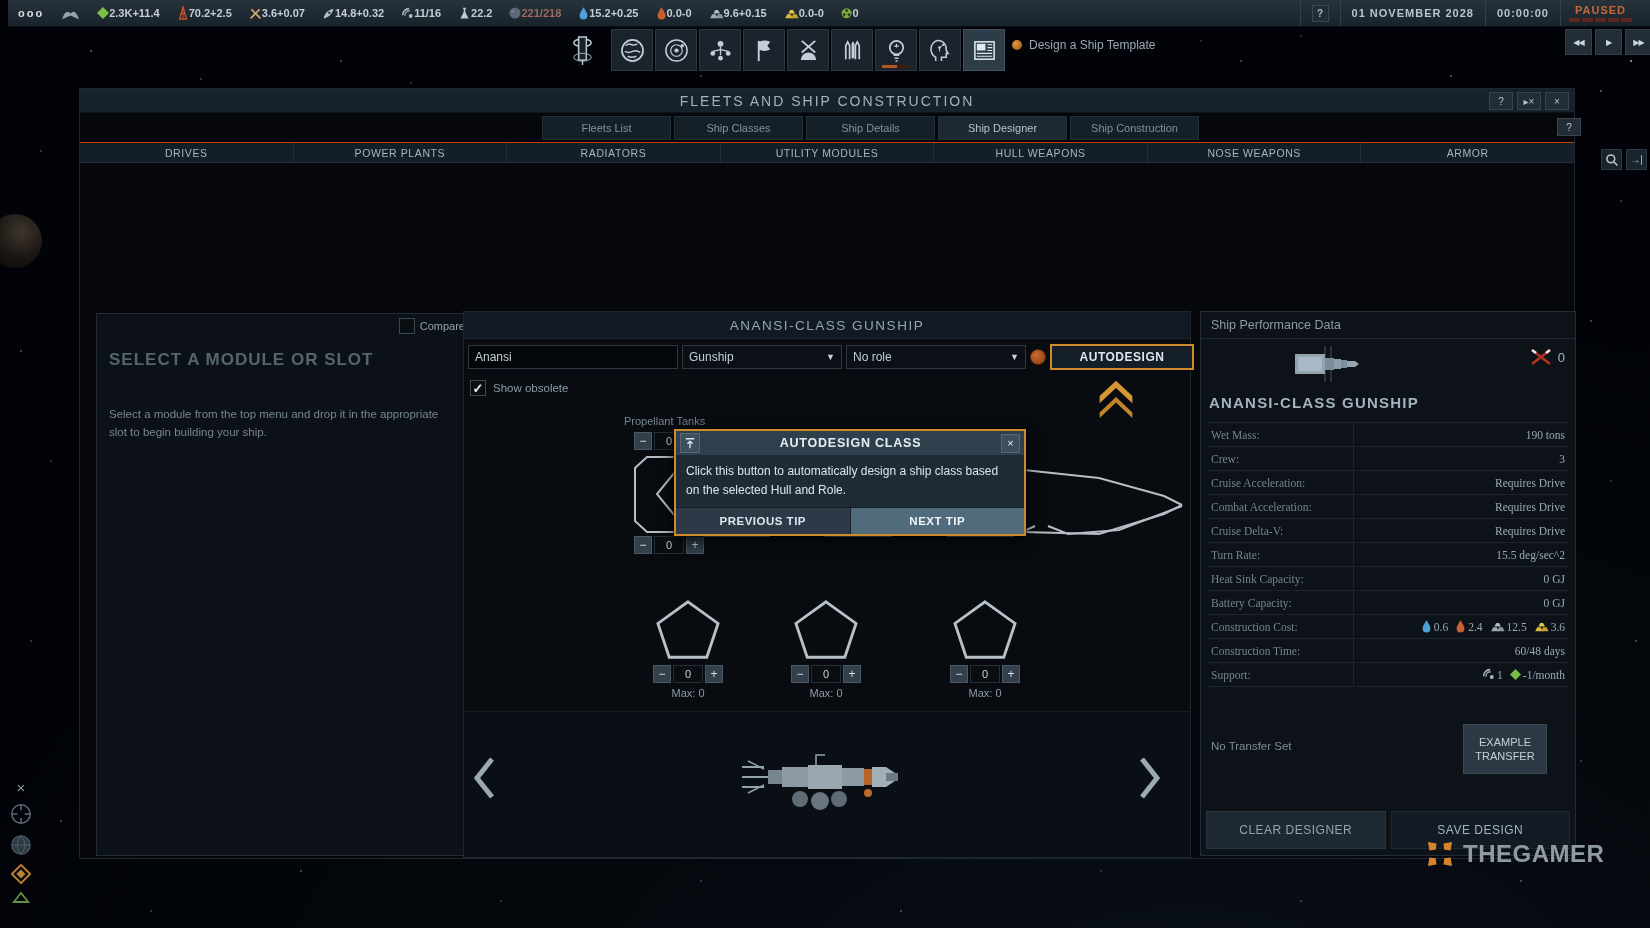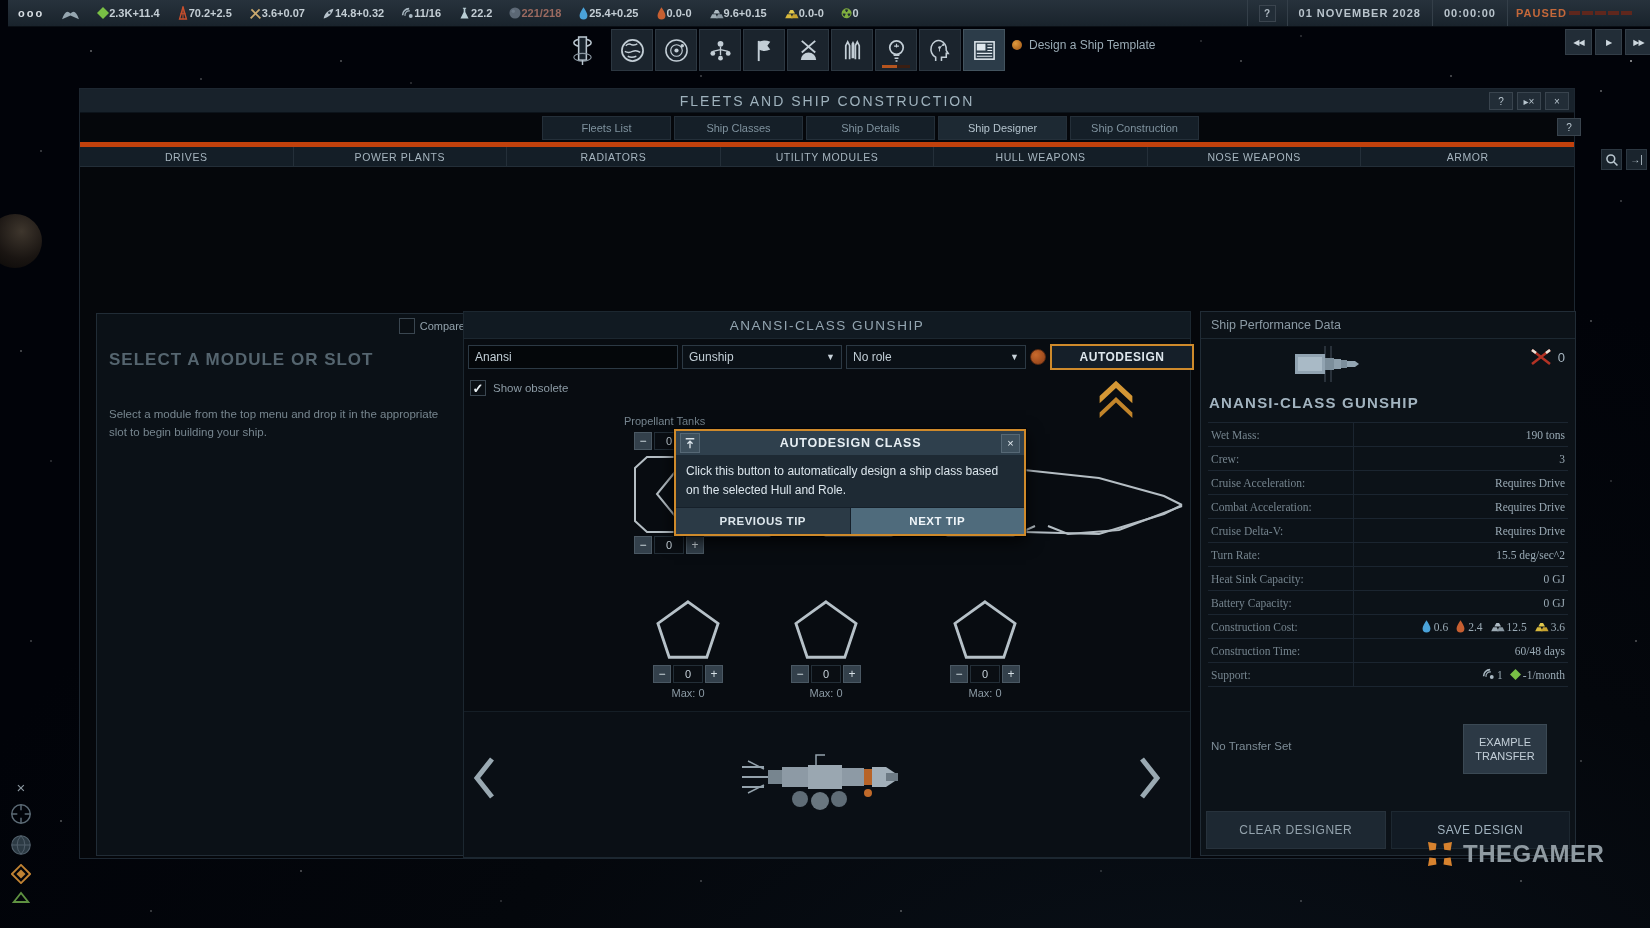--- a/index.html
+++ b/index.html
@@ -23,21 +23,21 @@
     background:linear-gradient(#27323c,#19232c);border-bottom:1px solid #0a0f15;
     display:flex;align-items:center;gap:17px;padding:0 10px;font-size:11px;font-weight:bold;color:#c3cdd4;}
   .menu-dots{letter-spacing:2px;color:#d8dfe4;font-size:11px;}
   .res{display:flex;align-items:center;}
   .ricon{display:flex;align-items:center;}
   .topbar-right{margin-left:auto;display:flex;align-items:stretch;height:100%;}
   .tseg{display:flex;align-items:center;padding:0 11px;border-left:1px solid #343f49;}
   .qbox{min-width:15px;height:15px;background:#222d37;border:1px solid #3b454f;
     display:flex;align-items:center;justify-content:center;font-size:10px;color:#aeb9c2;}
   .datetxt{letter-spacing:1px;color:#b9c4cc;}
-  .paused{display:flex;flex-direction:row;align-items:center;justify-content:center;gap:2px;padding:0 8px;border-left:1px solid #343f49;}
+  .paused{display:flex;flex-direction:column;align-items:center;justify-content:center;gap:2px;padding:0 8px;border-left:1px solid #343f49;}
   .paused .ptxt{color:#c4683a;letter-spacing:1px;font-size:11px;}
   .pbars{display:flex;gap:2px;}
   .pbars i{width:11px;height:4px;background:#5f271d;display:block;}
   
   .dock{position:absolute;left:555px;top:28px;display:flex;align-items:center;gap:2px;}
   .tbtn{width:40px;height:40px;background:#1b242d;border:1px solid #2c3741;
     display:flex;align-items:center;justify-content:center;position:relative;cursor:pointer;}
   .tbtn.frameless{background:none;border:none;width:54px;height:44px;}
   .tbtn.active{background:#2c3c49;border-color:#43545f;}
   .tprog{position:absolute;left:6px;right:6px;bottom:2px;height:3px;background:#3a1e12;}
@@ -55,21 +55,21 @@
     display:flex;align-items:center;justify-content:center;font-size:14px;letter-spacing:2px;color:#9fb2bd;}
   .winctrl{position:absolute;right:5px;top:3px;display:flex;gap:4px;}
   .wbtn{min-width:16px;height:16px;padding:0 3px;background:#222d37;border:1px solid #39444e;color:#b9c6cf;
     font-size:10px;display:flex;align-items:center;justify-content:center;}
   .tabs{position:absolute;left:418px;top:27px;display:flex;gap:3px;margin-left:44px;}
   .tab{width:127px;height:22px;background:#151f28;border:1px solid #242f39;color:#7f929e;font-size:11px;
     display:flex;align-items:center;justify-content:center;cursor:pointer;}
   .tab.active{background:#1d2933;color:#b4c3cd;}
   .tabs-help{position:absolute;left:1477px;top:29px;}
   .modulebar{position:absolute;left:0;right:0;top:53px;height:19px;background:#141e27;
-    border-top:5px solid #c2410c;border-bottom:1px solid #232e38;display:flex;}
+    border-top:1px solid #c2410c;border-bottom:1px solid #232e38;display:flex;}
   .mhead{flex:1;display:flex;align-items:center;justify-content:center;font-size:10.5px;letter-spacing:0.6px;
     color:#a6b5bf;border-right:1px solid #242f39;cursor:pointer;}
   .mhead:last-child{border-right:none;}
   .tools-right{position:absolute;left:1601px;top:149px;display:flex;gap:4px;}
   .trbtn{width:19px;height:19px;background:#1a242d;border:1px solid #2c3741;color:#b9c6cf;font-size:10px;
     display:flex;align-items:center;justify-content:center;}
   
   .lpanel{position:absolute;left:4px;top:224px;width:374px;height:541px;background:#0b1117;border:1px solid #212c36;margin-left:12px;}
   .compare{position:absolute;right:6px;top:4px;display:flex;align-items:center;gap:5px;font-size:11px;color:#93a2ac;}
   .cb{width:14px;height:14px;background:#0a0f14;border:1px solid #3a4650;
@@ -230,21 +230,21 @@
             </svg>
           </span>
           <span class="rval" style="color: rgb(155, 106, 96);">221/218</span>
         </span>
         <span class="res">
           <span class="ricon">
             <svg viewBox="0 0 14 16" width="11" height="13">
               <path d="M7 0 C9.5 4 12 7.5 12 10.5 A5 5 0 0 1 2 10.5 C2 7.5 4.5 4 7 0 Z" fill="#4aa2d9"></path>
             </svg>
           </span>
-          <span class="rval">25.4+0.25</span>
+          <span class="rval">15.2+0.25</span>
         </span>
         <span class="res">
           <span class="ricon">
             <svg viewBox="0 0 14 16" width="11" height="13">
               <path d="M7 0 C9.5 4 12 7.5 12 10.5 A5 5 0 0 1 2 10.5 C2 7.5 4.5 4 7 0 Z" fill="#c75f31"></path>
             </svg>
           </span>
           <span class="rval">0.0-0</span>
         </span>
         <span class="res">

